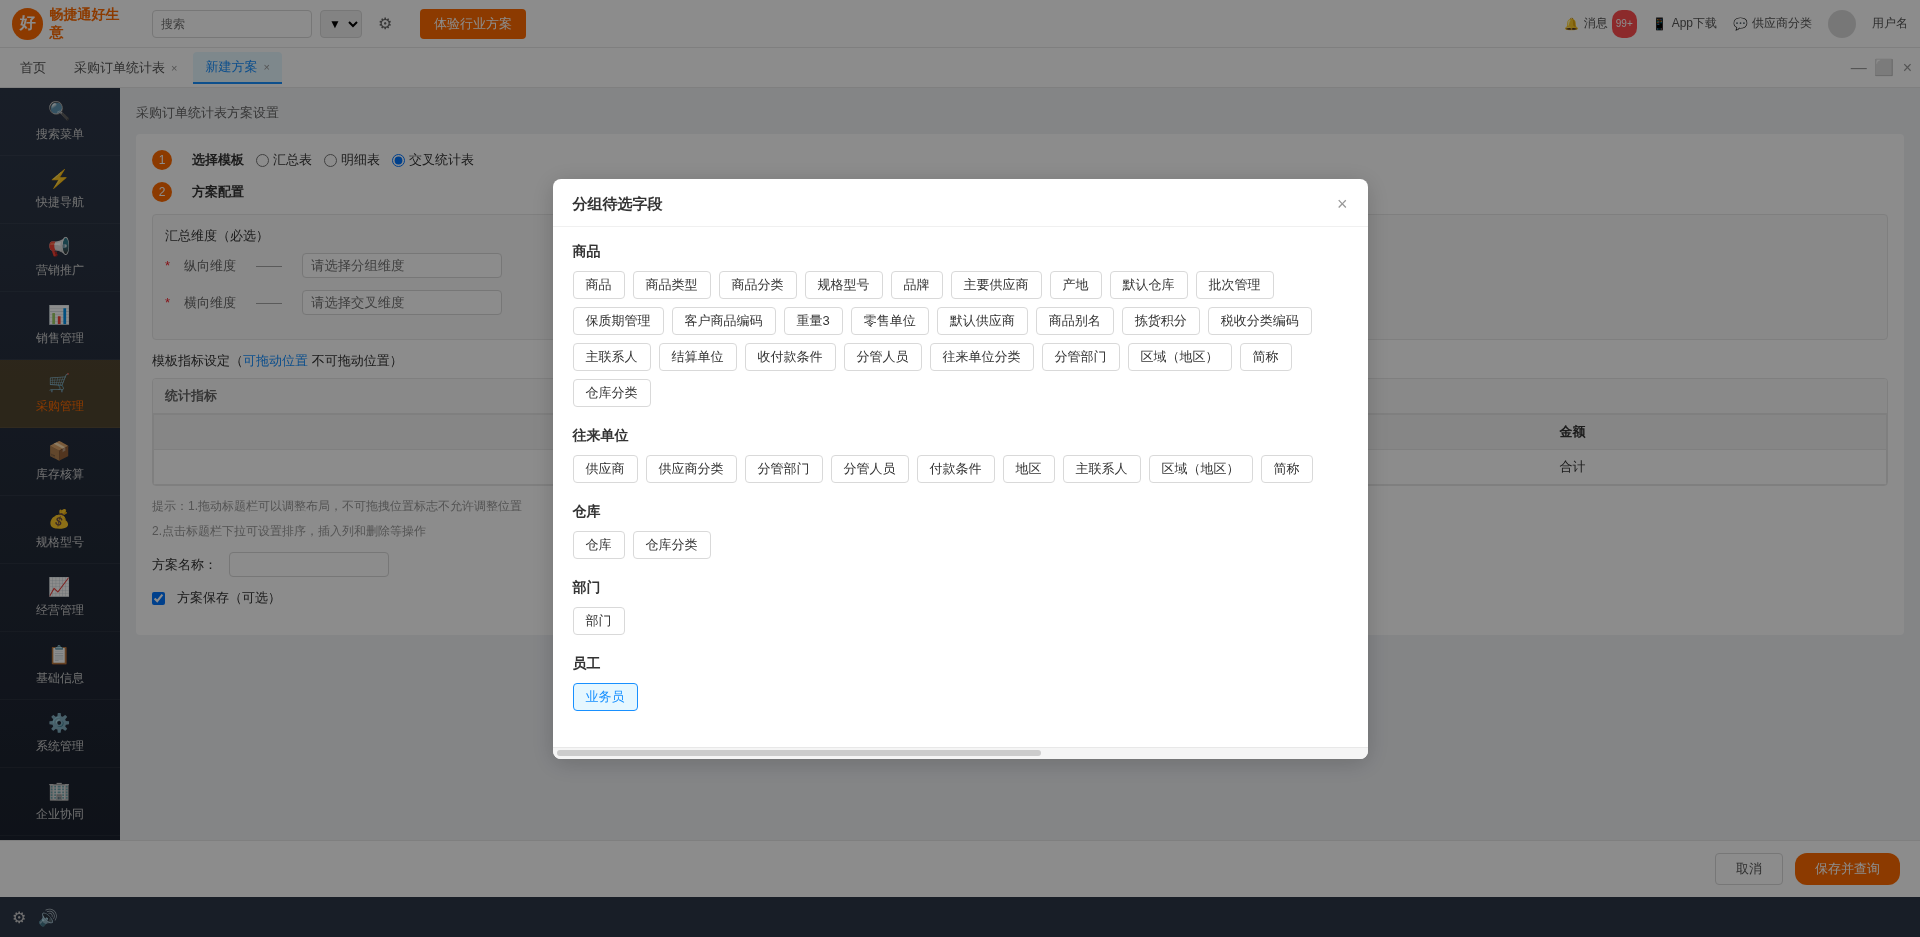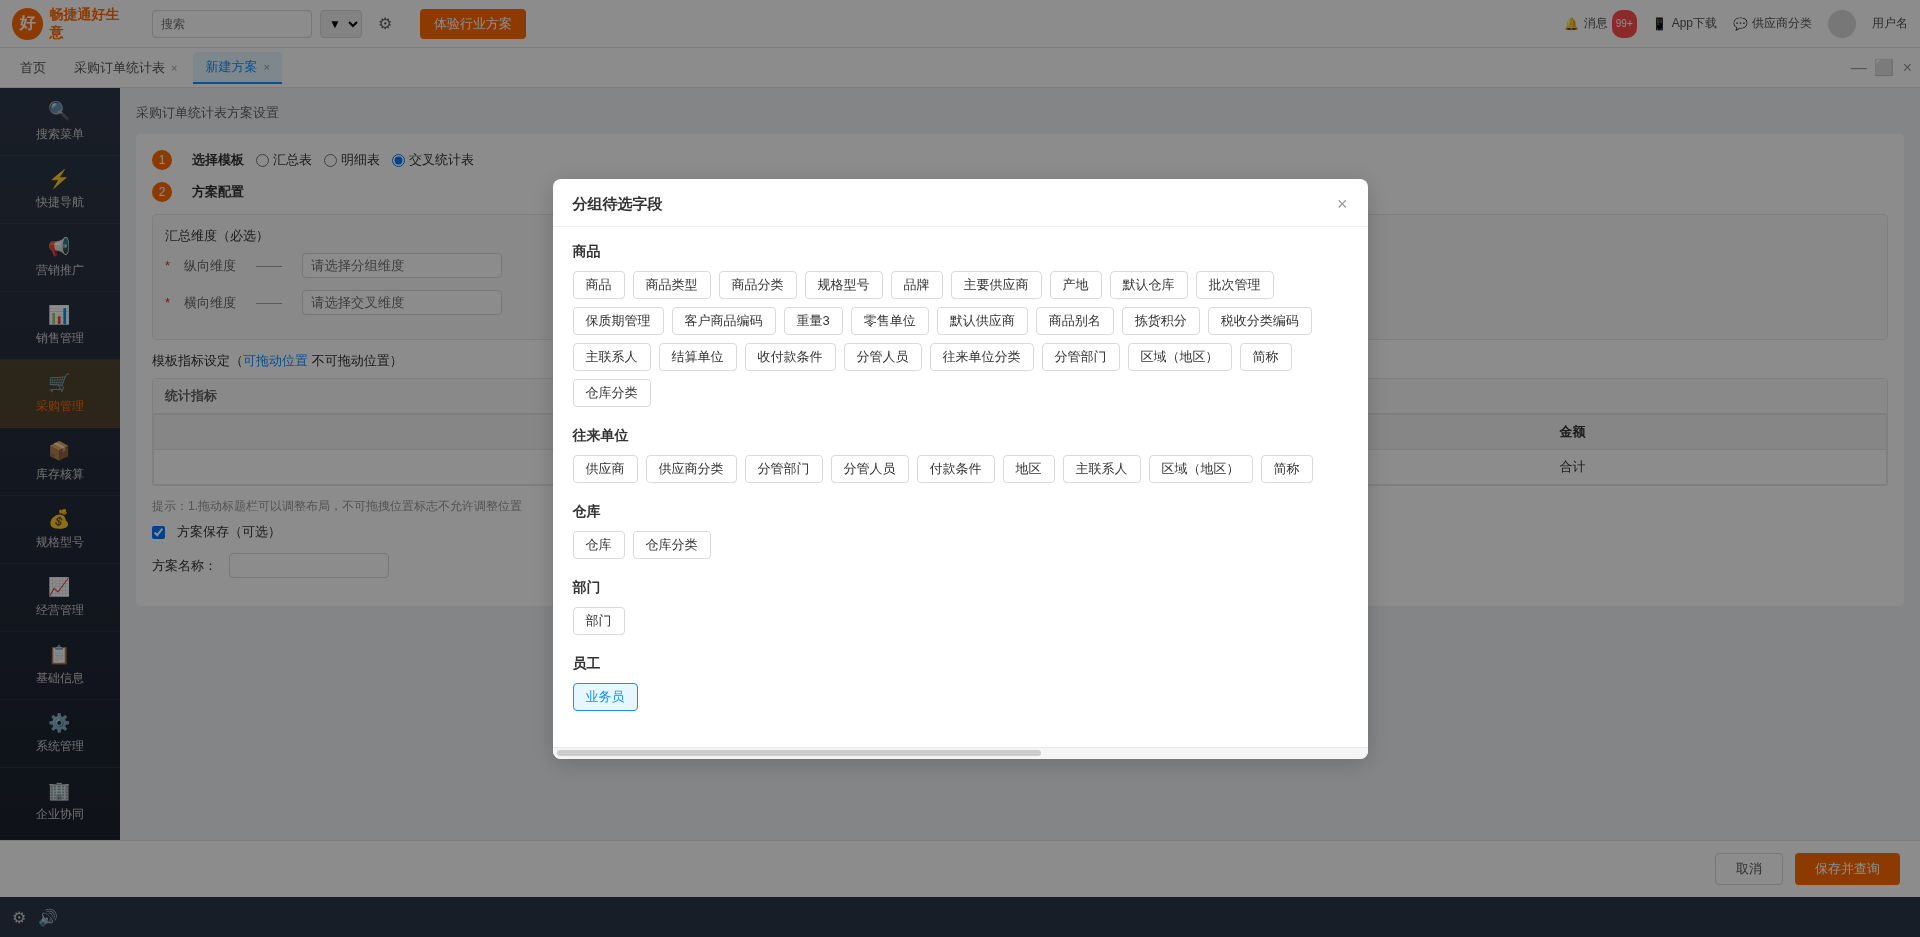--- a/index.html
+++ b/index.html
@@ -207,21 +207,21 @@
       width: calc(100% - 0px);
       z-index: 150;
     }
     .btn-cancel {
       background: #fff; border: 1px solid #d9d9d9;
       border-radius: 4px; padding: 6px 20px;
       cursor: pointer; font-size: 13px; color: #555;
     }
     .btn-save {
       background: #ff6b00; color: white;
-      border: none; border-radius: 4px;
+      border: none; border-radius: 12px;
       padding: 6px 20px; cursor: pointer; font-size: 13px;
     }
 
     
     .modal-scroll-bar {
       height: 12px; background: #f5f5f5;
       border-top: 1px solid #e8e8e8;
       border-radius: 0 0 8px 8px;
       flex-shrink: 0;
       display: flex; align-items: center; padding: 0 4px;
@@ -392,27 +392,28 @@
         </thead>
         <tbody>
           <tr>
             <td style="padding:8px;border:1px solid #e8e8e8;text-align:center;">合计</td>
             <td style="padding:8px;border:1px solid #e8e8e8;text-align:center;">合计</td>
           </tr>
         </tbody>
       </table>
     </div>
     <div style="font-size:12px;color:#999;margin-bottom:8px;">提示：1.拖动标题栏可以调整布局，不可拖拽位置标志不允许调整位置</div>
+    <div style="font-size:12px;color:#999;margin-bottom:12px;">2.点击标题栏下拉可设置排序，插入列和删除等操作</div>
+    <div class="form-row">
+      <span>方案名称：</span>
+      <input type="text" style="border: 1px solid rgb(217, 217, 217); border-radius: 4px; padding: 4px 8px; width: 160px;">
+    </div>
     <div class="form-row">
       <input type="checkbox" checked="" style="">
       <span>方案保存（可选）</span>
-    </div>
-    <div class="form-row">
-      <span>方案名称：</span>
-      <input type="text" style="border: 1px solid rgb(217, 217, 217); border-radius: 4px; padding: 4px 8px; width: 160px;">
     </div>
   </div>
 </div>
 
 <div class="modal-overlay">
   <div class="modal">
     <div class="modal-header">
       <span class="modal-title">分组待选字段</span>
       <button class="modal-close">×</button>
     </div>

